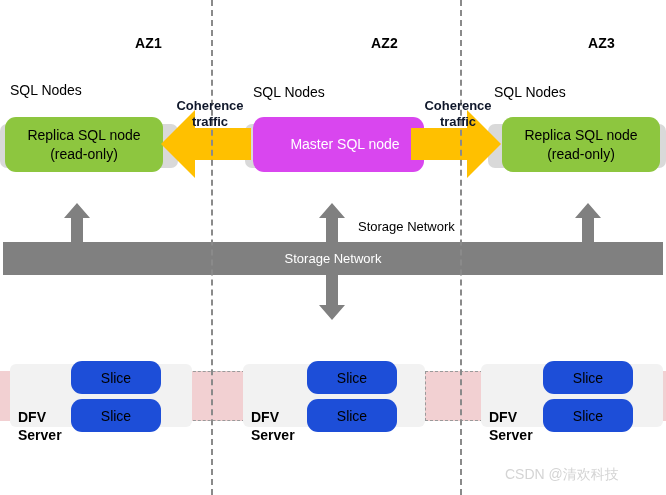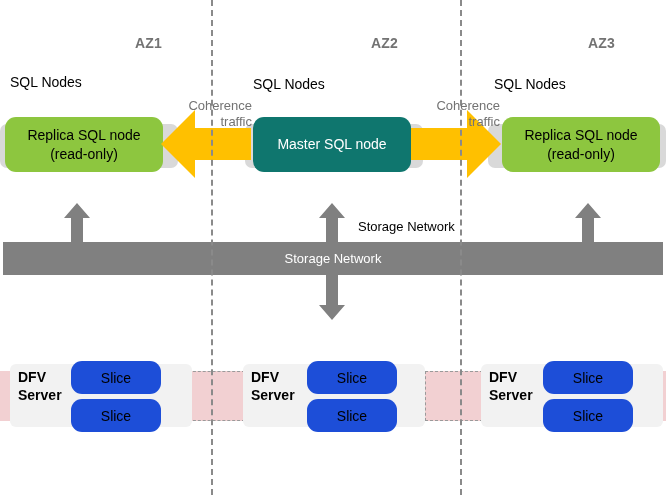--- a/index.html
+++ b/index.html
@@ -12,49 +12,49 @@
 
   
   .zone-divider{
     position:absolute;top:0;width:0;height:495px;
     border-left:2px dashed #8a8a8a;
     z-index:6;
   }
 
   
   .az-label{
-    position:absolute;font-size:14px;font-weight:bold;color:#737373;
+    position:absolute;font-size:14px;font-weight:bold;color:#000000;
     letter-spacing:.2px;white-space:nowrap;
   }
 
   
   .sqlnodes-label{
-    position:absolute;font-size:14px;color:#000;white-space:nowrap;
+    position:absolute;font-size:14px;color:#000;white-space:nowrap;margin-top:8px;
   }
 
   
   .node-plate{
     position:absolute;background:#d9d9d9;border-radius:7px;z-index:1;
   }
 
   
   .sql-node{
     position:absolute;border-radius:11px;z-index:2;
     display:flex;flex-direction:column;align-items:center;justify-content:center;
     font-size:14px;line-height:19px;text-align:center;
   }
   .sql-node.replica{background:#8dc63f;color:#000;}
-  .sql-node.master{background:#0f766e;color:#ffffff;}
+  .sql-node.master{background:#d946ef;color:#ffffff;padding-left:13px;}
 
   
   .coh-arrow{position:absolute;z-index:5;}
   .coh-arrow svg{display:block;}
   .coh-label{
     position:absolute;z-index:7;font-size:13px;line-height:16px;
-    text-align:right;color:#737373;white-space:nowrap;
+    text-align:center;color:#0f172a;white-space:nowrap;font-weight:bold;
   }
 
   
   .storage-bar{
     position:absolute;background:#808080;z-index:4;
     display:flex;align-items:center;justify-content:center;
     color:#ffffff;font-size:13px;
   }
   .up-arrow{position:absolute;z-index:3;}
   .up-arrow svg{display:block;}
@@ -68,21 +68,21 @@
   }
 
   
   .pink-seg{position:absolute;background:#f2d0d2;z-index:1;}
   .pink-seg.dashedbox{border:1px dashed #9a9a9a;box-sizing:border-box;}
   .dfv-container{
     position:absolute;background:#f2f2f2;border-radius:6px;z-index:2;
   }
   .dfv-label{
     position:absolute;z-index:4;font-size:14px;font-weight:bold;line-height:18px;
-    color:#000;text-align:left;white-space:nowrap;
+    color:#000;text-align:left;white-space:nowrap;margin-top:40px;
   }
   .slice-box{
     position:absolute;background:#1d4ed8;border-radius:11px;z-index:3;
     display:flex;align-items:center;justify-content:center;
     font-size:14px;color:#000;
   }
 
   
   .watermark{
     position:absolute;z-index:20;font-size:14px;color:#d4d4d4;
@@ -189,14 +189,15 @@
   <div class="slice-box" style="left:307px;top:399px;width:90px;height:33px;">Slice</div>
 
   <div class="dfv-container" style="left:481px;top:364px;width:182px;height:63px;"></div>
   <div class="dfv-label" style="left:489px;top:368px;">
     <div>DFV</div>
     <div>Server</div>
   </div>
   <div class="slice-box" style="left:543px;top:361px;width:90px;height:33px;">Slice</div>
   <div class="slice-box" style="left:543px;top:399px;width:90px;height:33px;">Slice</div>
 
+  <div class="watermark" style="left:505px;top:466px;">CSDN @清欢科技</div>
 
 </div>
 
 </body></html>

